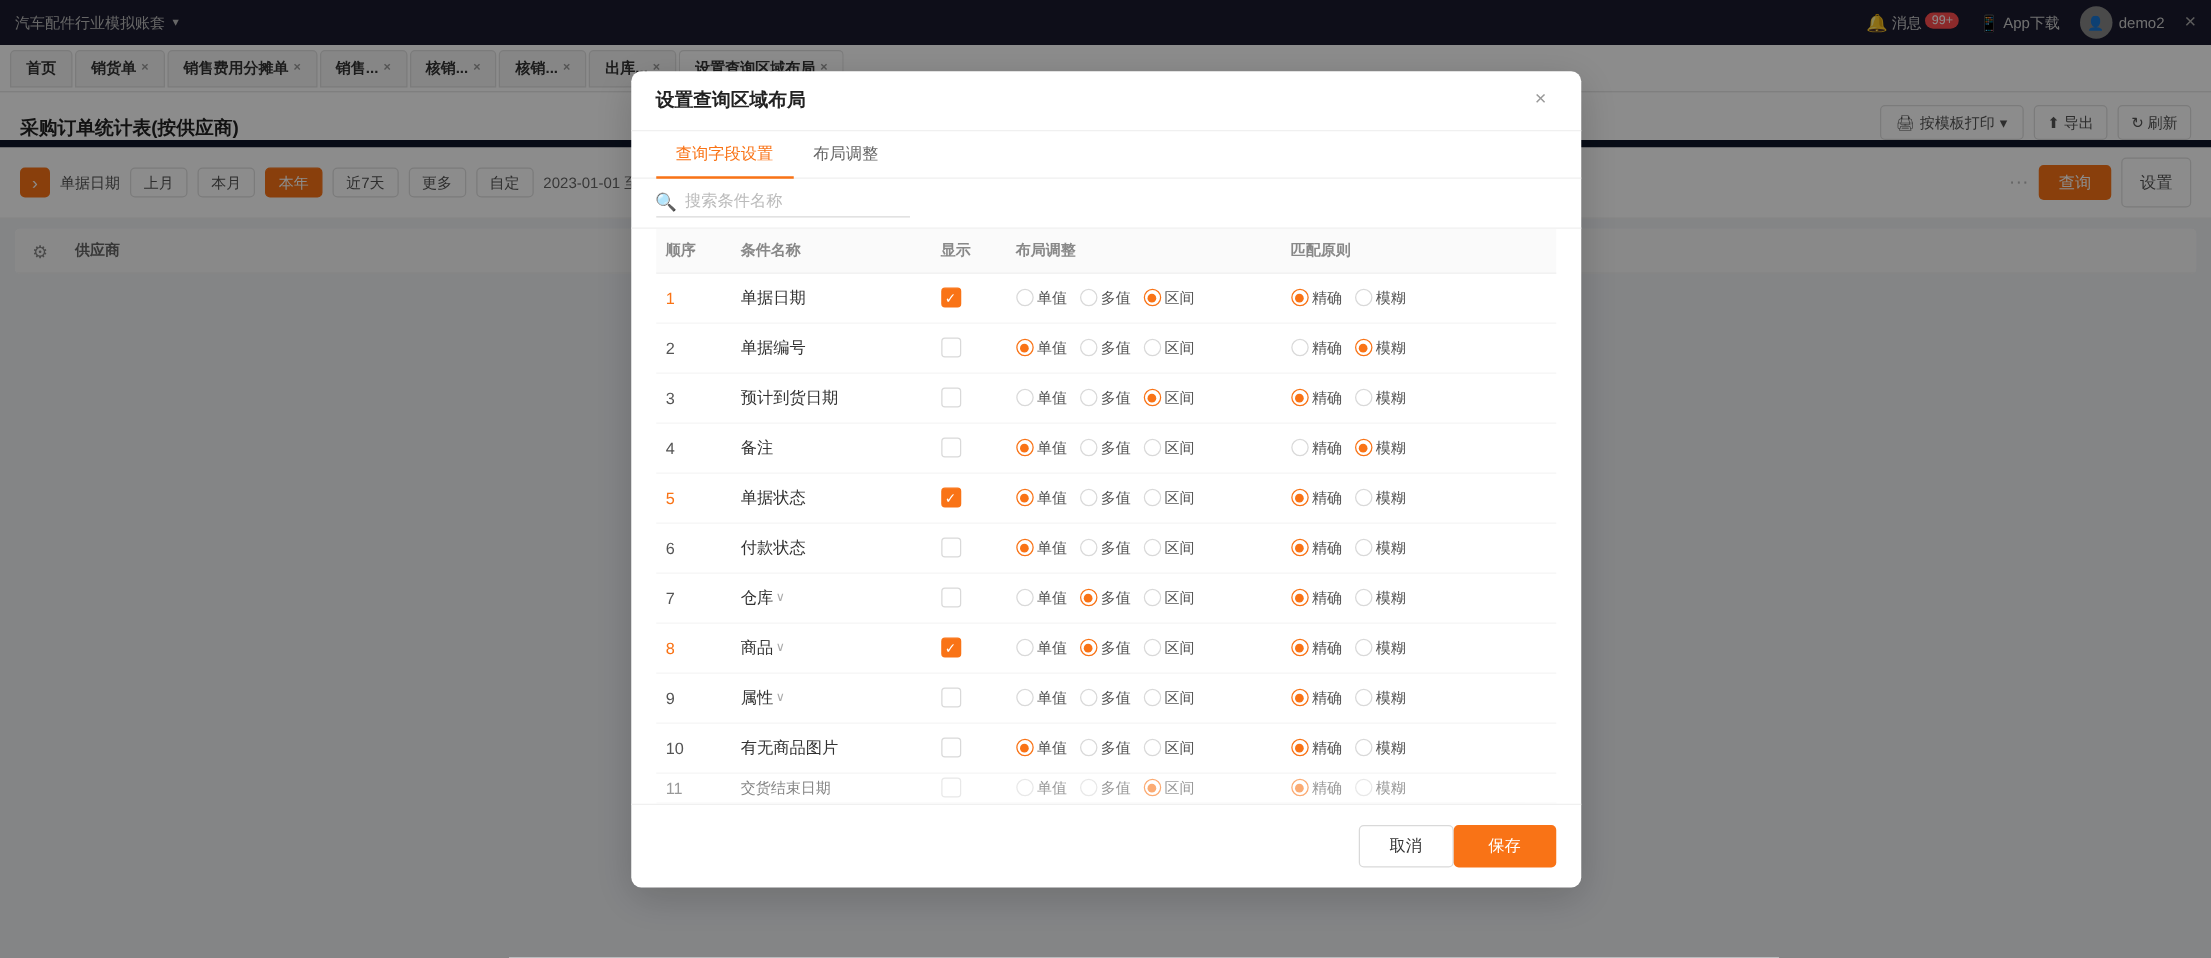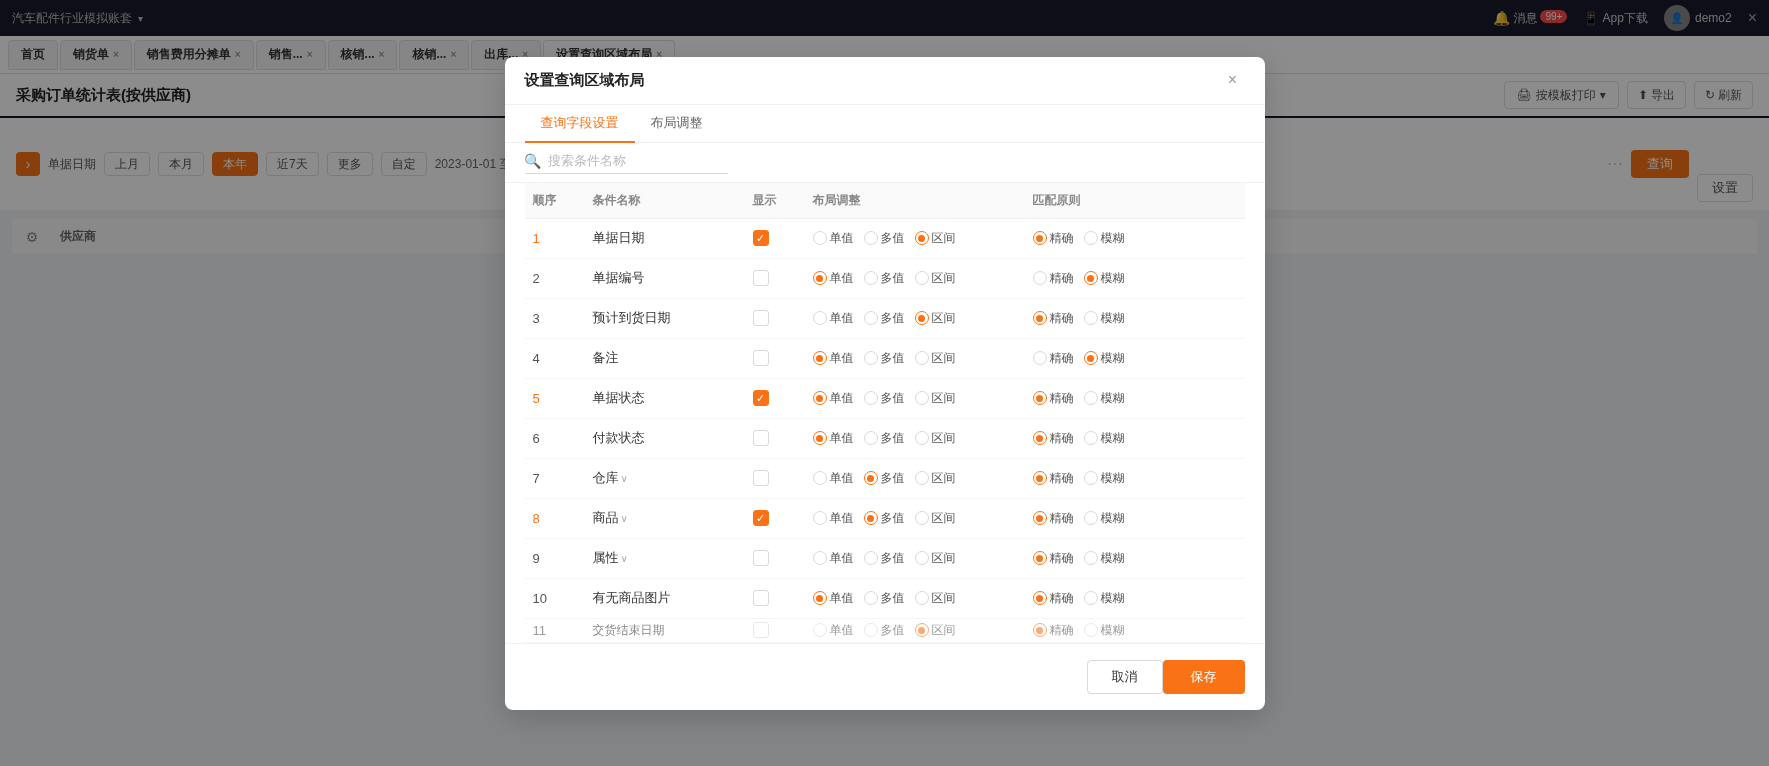--- a/index.html
+++ b/index.html
@@ -61,24 +61,24 @@
       border-bottom-color: #fff;
       color: #333;
     }
     .tab-close { color: #999; font-size: 10px; }
 
     
     .page-header {
       height: 44px;
       background: #fff;
       display: flex;
-      align-items: center;
+      align-items: flex-end;
       justify-content: space-between;
       padding: 0 16px;
-      border-bottom: 2px solid #0f172a;
+      border-bottom: 6px solid #0f172a;
     }
     .page-title { font-size: 15px; font-weight: 600; color: #222; }
     .header-actions { display: flex; align-items: center; gap: 8px; }
     .btn-print {
       height: 28px; padding: 0 12px;
       border: 1px solid #e0e0e0; border-radius: 4px;
       background: #fff; cursor: pointer; font-size: 12px; color: #555;
       display: flex; align-items: center; gap: 4px;
     }
     .btn-export, .btn-refresh {
@@ -408,21 +408,21 @@
   <button class="filter-btn">上月</button>
   <button class="filter-btn">本月</button>
   <button class="filter-btn active-period">本年</button>
   <button class="filter-btn">近7天</button>
   <button class="filter-btn">更多</button>
   <button class="filter-btn">自定</button>
   <span class="date-range">2023-01-01 至 2023-12-31</span>
   <span style="flex:1"></span>
   <span style="color:#bbb; font-size:16px; cursor:pointer;">···</span>
   <button style="height:28px; padding:0 16px; background:#f97316; color:#fff; border:none; border-radius:4px; cursor:pointer; font-size:13px;">查询</button>
-  <button style="height:28px; padding:0 14px; border:1px solid #e0e0e0; border-radius:4px; background:#fff; cursor:pointer; font-size:13px; color:#555;margin-top:48px;">设置</button>
+  <button style="height:40px; padding:0 14px; border:1px solid #e0e0e0; border-radius:4px; background:#fff; cursor:pointer; font-size:13px; color:#555;">设置</button>
 </div>
 
 <div class="table-area">
   <div class="modal-table-header" style="grid-template-columns:40px 1fr 1fr; background:#fafafa; border-bottom:1px solid #eee;">
     <div class="modal-td th-gear" style="font-size:14px; color:#888;">⚙</div>
     <div class="modal-td" style="font-size:12px; color:#666; font-weight:600;">供应商</div>
     <div class="modal-td" style="font-size:12px; color:#666; font-weight:600;">供应商</div>
   </div>
 </div>
 

